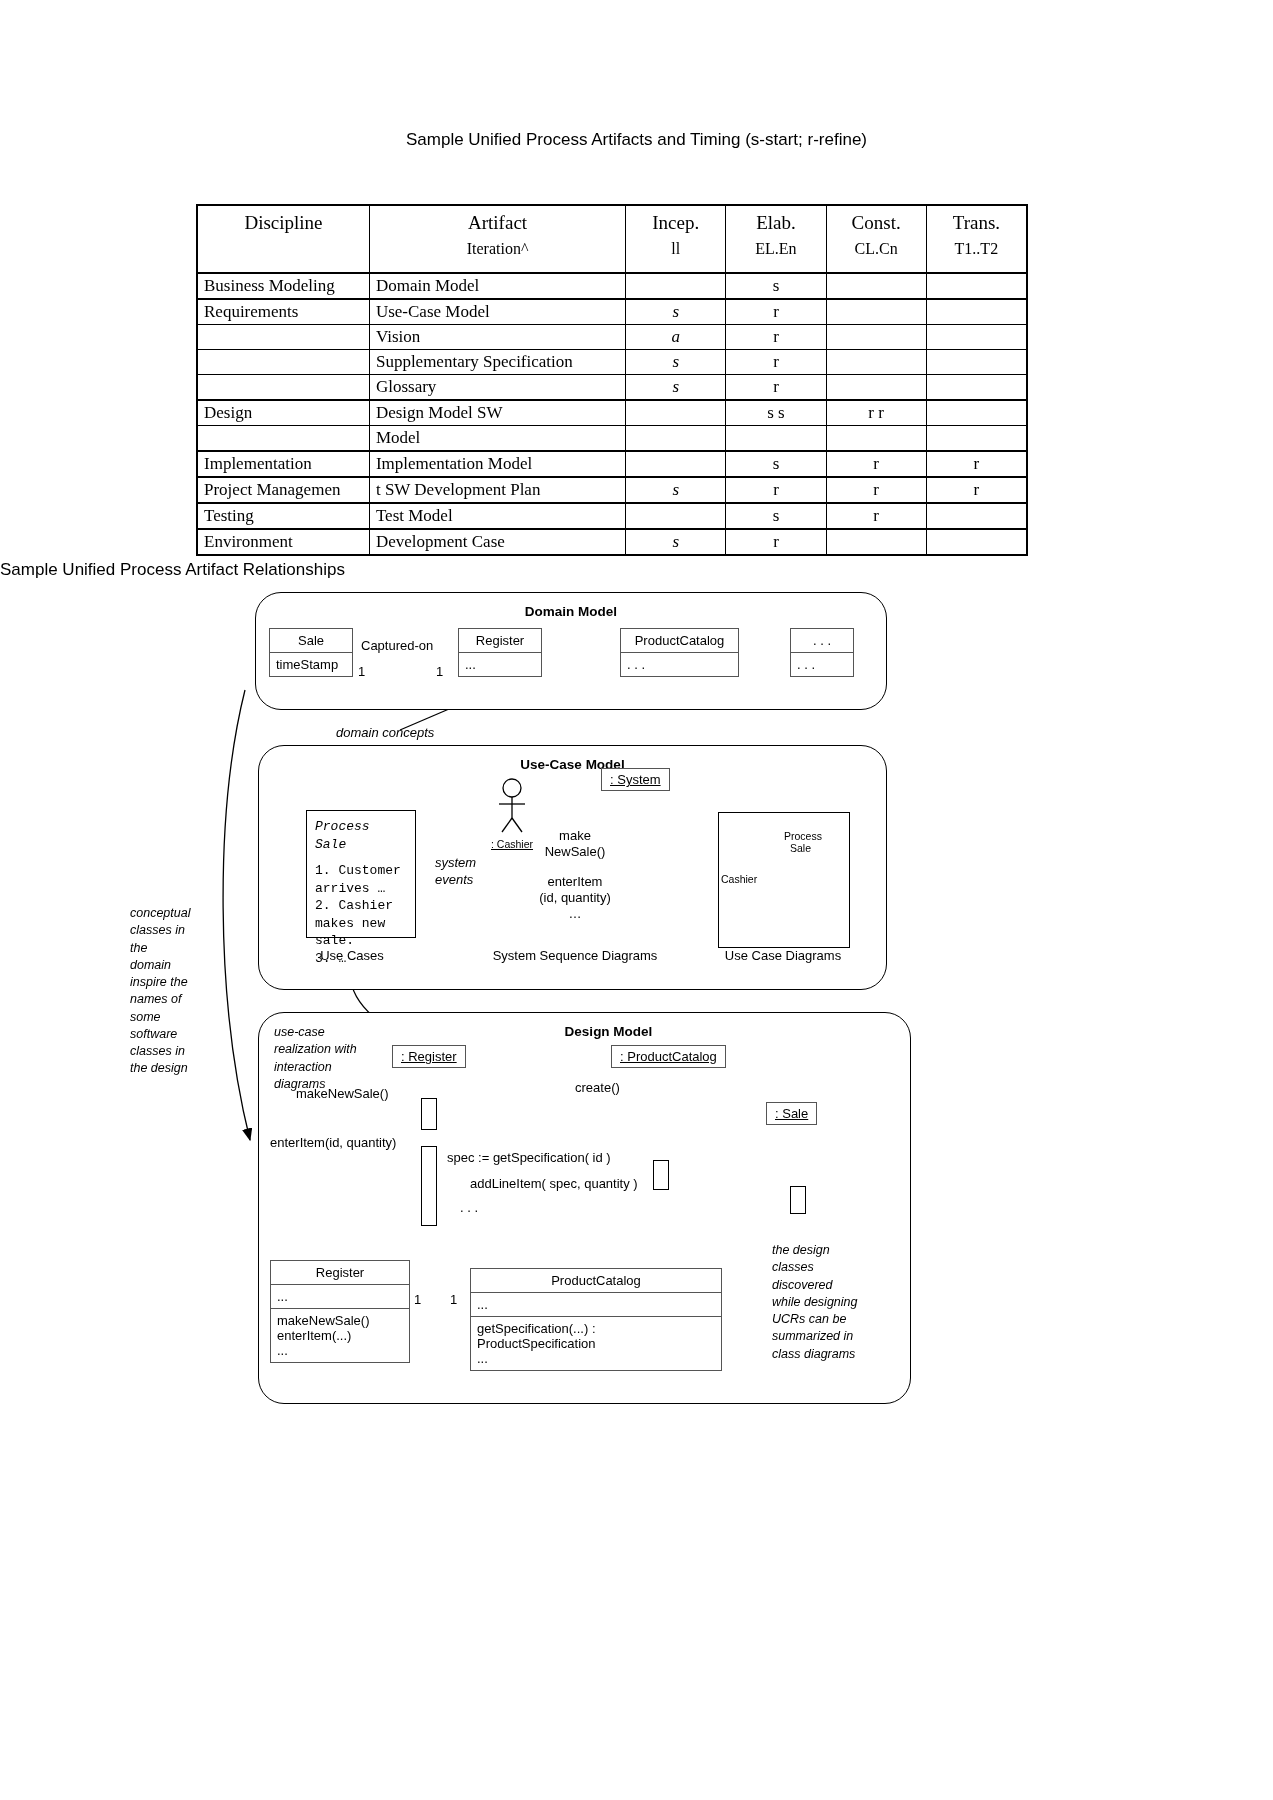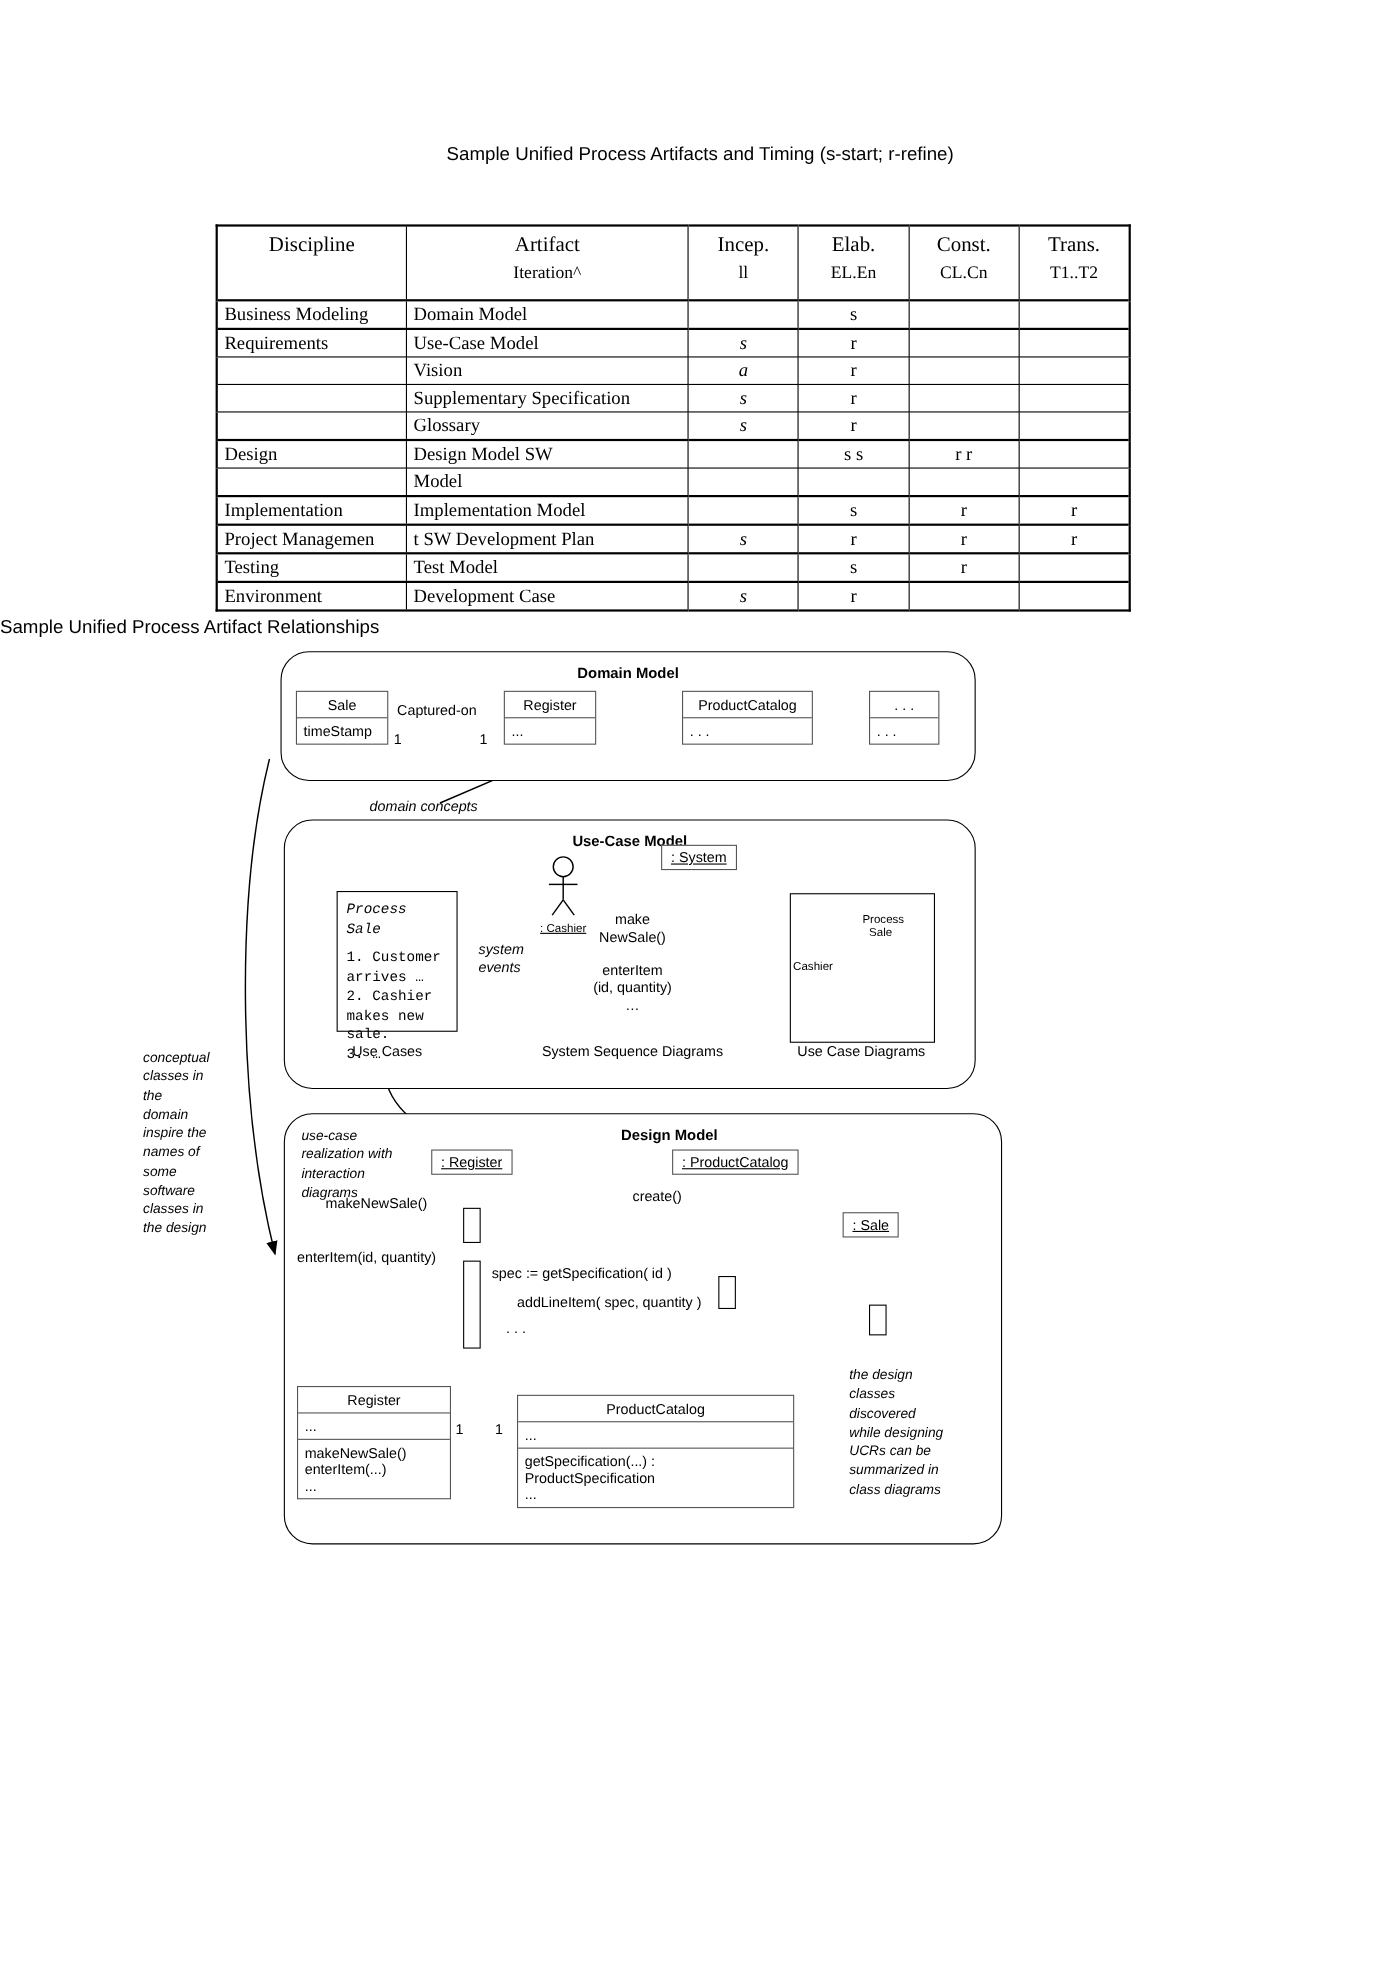--- a/index.html
+++ b/index.html
@@ -263,21 +263,21 @@
   <div class="cls" style="left:790px;top:48px;width:62px;">
     <div class="nm">. . .</div>
     <div class="at">. . .</div>
   </div>
   <div class="lbl" style="left:361px;top:58px;">Captured-on</div>
   <div class="lbl" style="left:358px;top:84px;">1</div>
   <div class="lbl" style="left:436px;top:84px;">1</div>
 
   <div class="lbl-i" style="left:336px;top:145px;">domain concepts</div>
 
-  <div class="sidenote" id="side-note" style="left:130px;top:325px;width:72px;margin-top:48px;">
+  <div class="sidenote" id="side-note" style="left:130px;top:325px;width:72px;">
       <div>conceptual</div>
       <div>classes in</div>
       <div>the</div>
       <div>domain</div>
       <div>inspire the</div>
       <div>names of</div>
       <div>some</div>
       <div>software</div>
       <div>classes in</div>
       <div>the design</div>

